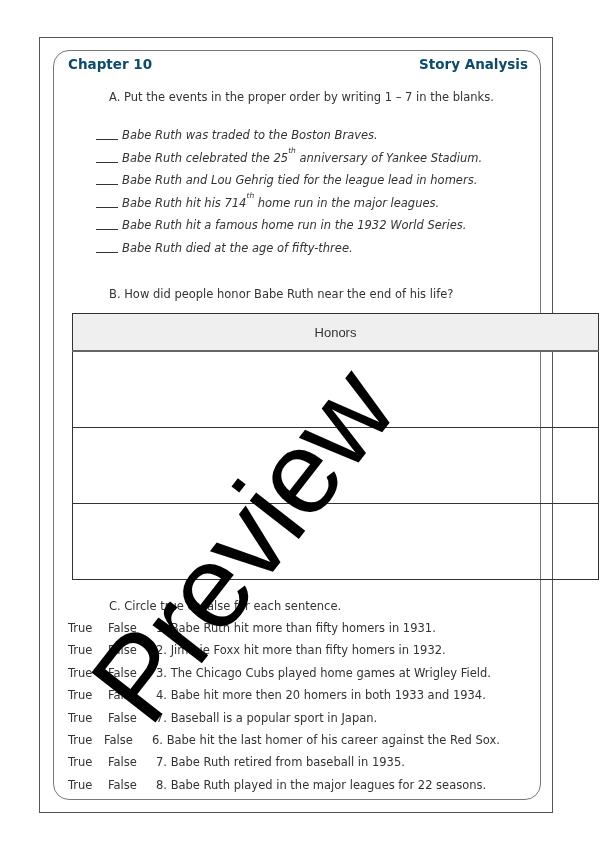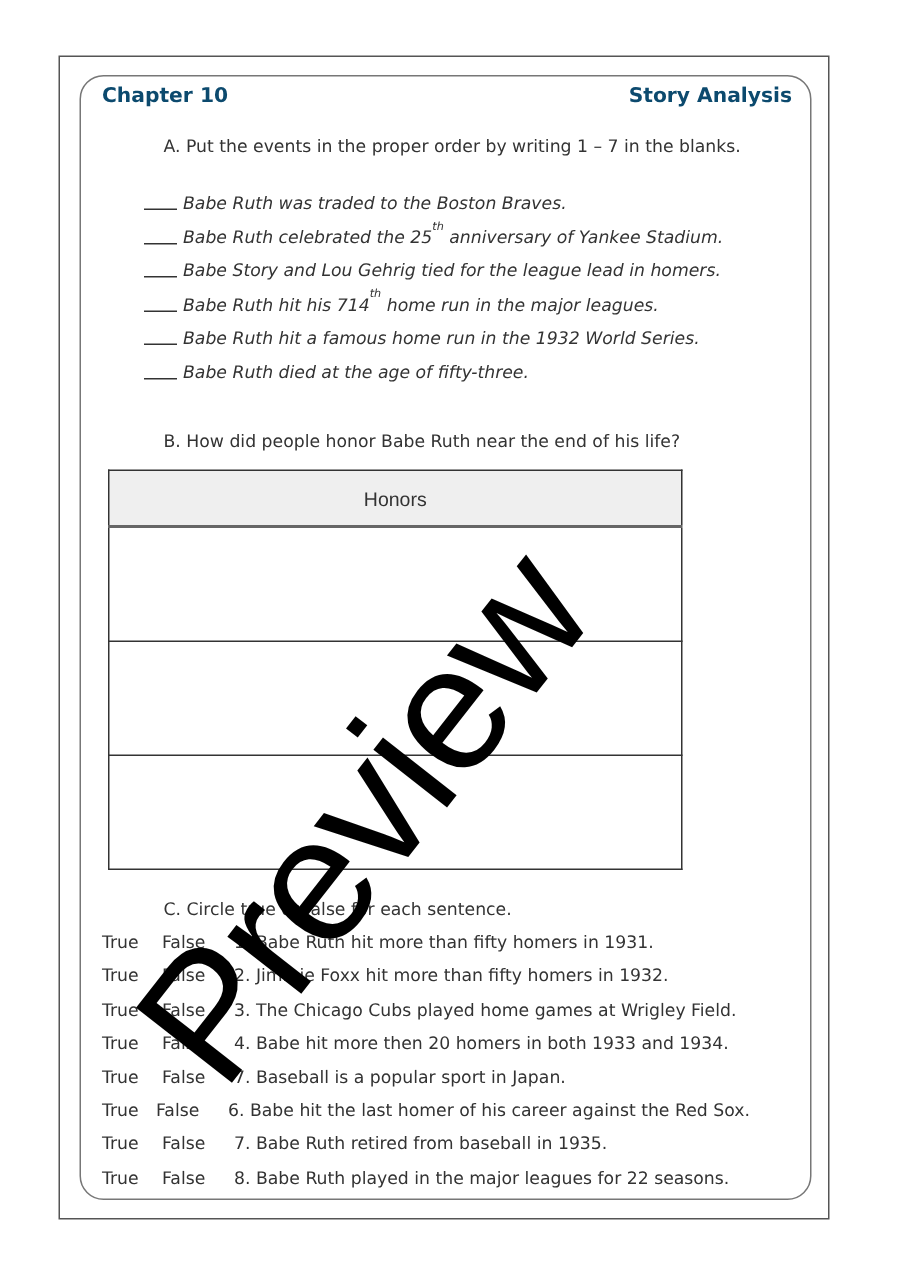--- a/index.html
+++ b/index.html
@@ -17,21 +17,21 @@
     }
     .hdr { position:absolute; top:56px; font-weight:bold; font-size:13.5px; color:#0c4a6e; }
     .hdr.left { left:68px; }
     .hdr.right { right:72px; }
     .instr { position:absolute; left:68px; font-size:11.5px; color:#333; white-space:nowrap;margin-left:41px; }
     .ev-list { position:absolute; left:84px; top:116px; margin:12px; padding:0; list-style:none;font-style:italic; }
     .ev-list li { height:22.6px; font-size:11.5px; white-space:nowrap; display:flex; align-items:flex-start; }
     .blank { display:inline-block; width:22px; border-bottom:1px solid #333; height:11px; margin-right:4px; }
     sup { font-size:7.5px; vertical-align:6px; line-height:0; }
     table.honors {
-      position:absolute; left:72px; top:313px; width:383px; border-collapse:collapse;
+      position:absolute; left:72px; top:313px; width:527px; border-collapse:collapse;
     }
     table.honors th {
       height:34px; background:#efefef; font-weight:normal; font-size:13px; color:#333;
       border:1px solid #333; border-bottom:2px solid #666; font-family:"Liberation Sans", sans-serif;
     }
     table.honors td { height:73px; border:1px solid #333; border-top:1.5px solid #666; }
     .tf-list { position:absolute; left:68px; top:621px; margin:0; padding:0; list-style:none; }
     .tf-list li { height:22.4px; font-size:11.5px; white-space:nowrap; position:relative; }
     .tf-true { position:absolute; left:0; }
     .tf-false { position:absolute; left:40px; }
@@ -61,21 +61,21 @@
       <span>Babe Ruth was traded to the Boston Braves.</span>
     </li>
   <li>
       <span class="blank"></span>
       <span>Babe Ruth celebrated the 25</span>
       <sup>th</sup>
       <span style="white-space:pre"> anniversary of Yankee Stadium.</span>
     </li>
   <li>
       <span class="blank"></span>
-      <span>Babe Story and Lou Gehrig tied for the league lead in homers.</span>
+      <span>Babe Ruth and Lou Gehrig tied for the league lead in homers.</span>
     </li>
   <li>
       <span class="blank"></span>
       <span>Babe Ruth hit his 714</span>
       <sup>th</sup>
       <span style="white-space:pre"> home run in the major leagues.</span>
     </li>
   <li>
       <span class="blank"></span>
       <span>Babe Ruth hit a famous home run in the 1932 World Series.</span>

